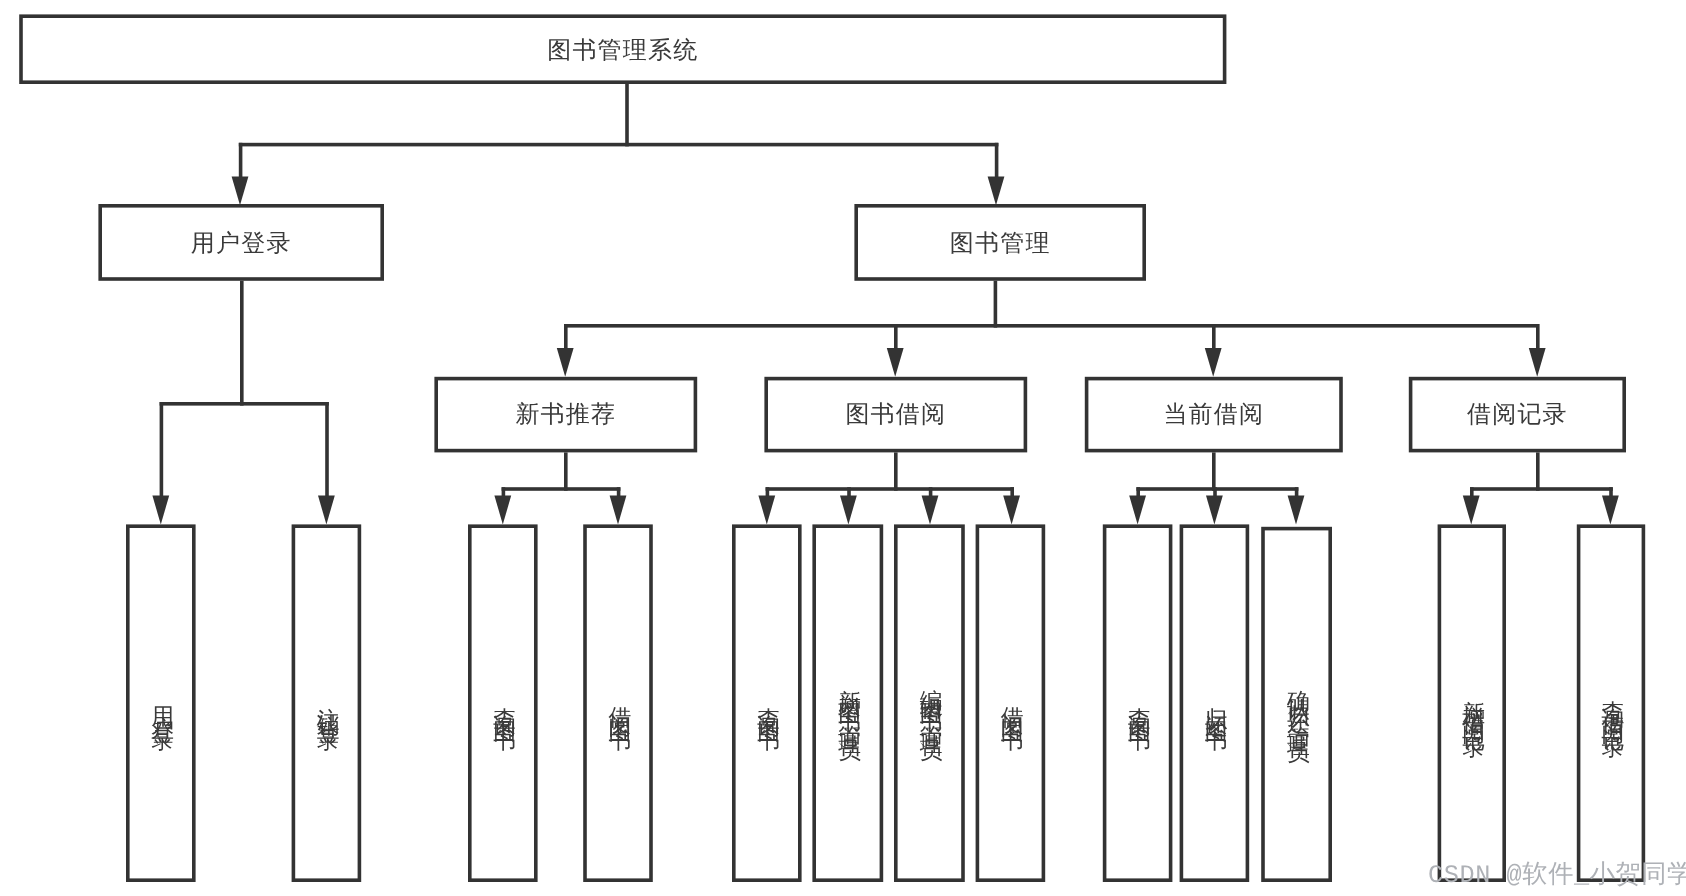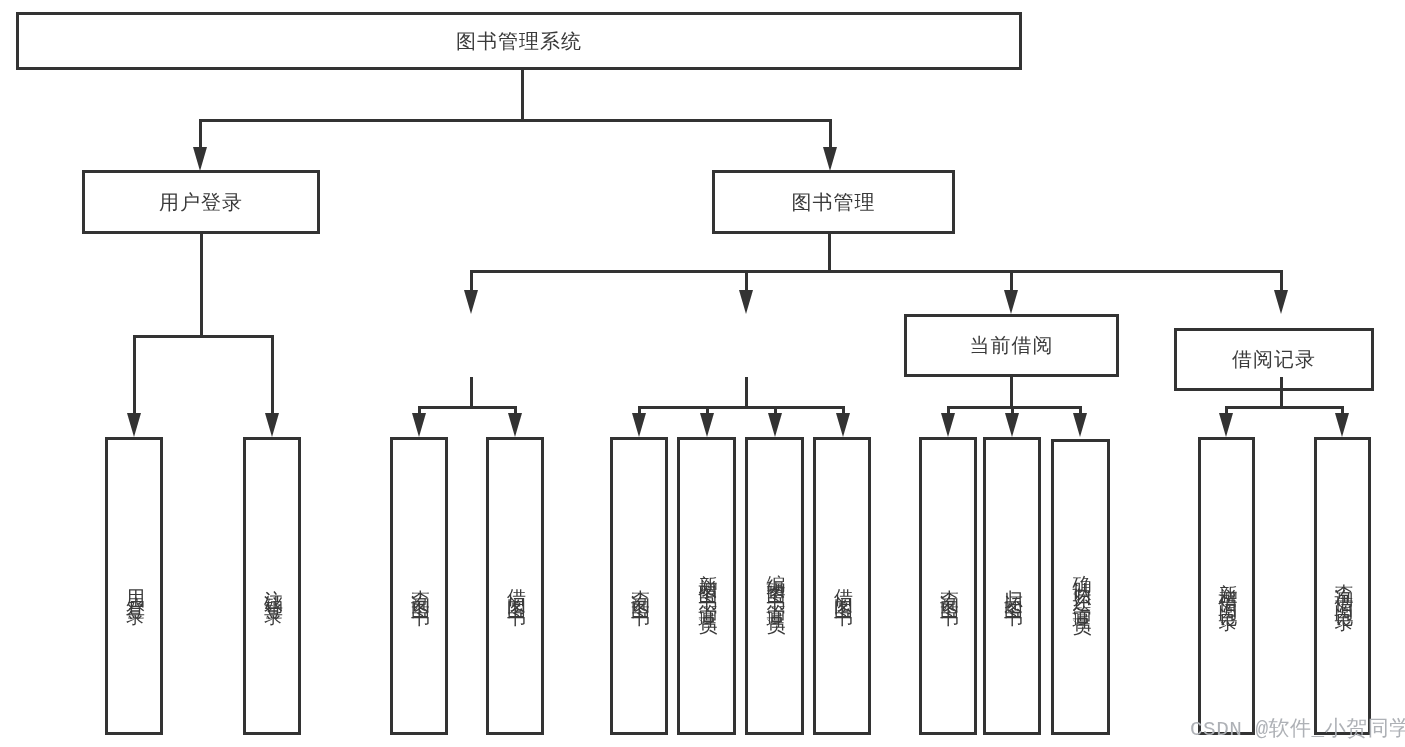--- a/index.html
+++ b/index.html
@@ -92,22 +92,24 @@
   <div class="hline" style="left:470px; top:270px; width:812px;"></div>
   <div class="vline" style="left:470px; top:270px; height:26px;"></div>
   <div class="arrow" style="left:464px; top:290px;"></div>
   <div class="vline" style="left:745px; top:270px; height:26px;"></div>
   <div class="arrow" style="left:739px; top:290px;"></div>
   <div class="vline" style="left:1010px; top:270px; height:26px;"></div>
   <div class="arrow" style="left:1004px; top:290px;"></div>
   <div class="vline" style="left:1280px; top:270px; height:26px;"></div>
   <div class="arrow" style="left:1274px; top:290px;"></div>
 
+  <div class="node" style="left:362px; top:314px; width:219px; height:63px;">新书推荐</div>
+  <div class="node" style="left:637px; top:314px; width:219px; height:63px;">图书借阅</div>
   <div class="node" style="left:904px; top:314px; width:215px; height:63px;">当前借阅</div>
-  <div class="node" style="left:1174px; top:314px; width:200px; height:63px;margin-top:14px;">借阅记录</div>
+  <div class="node" style="left:1174px; top:314px; width:181px; height:63px;">借阅记录</div>
 
   <div class="vline" style="left:470px; top:377px; height:32px;"></div>
   <div class="hline" style="left:418px; top:406px; width:99px;"></div>
   <div class="vline" style="left:418px; top:406px; height:12px;"></div>
   <div class="arrow" style="left:412px; top:413px;"></div>
   <div class="vline" style="left:514px; top:406px; height:12px;"></div>
   <div class="arrow" style="left:508px; top:413px;"></div>
 
   <div class="vline" style="left:745px; top:377px; height:32px;"></div>
   <div class="hline" style="left:638px; top:406px; width:207px;"></div>

